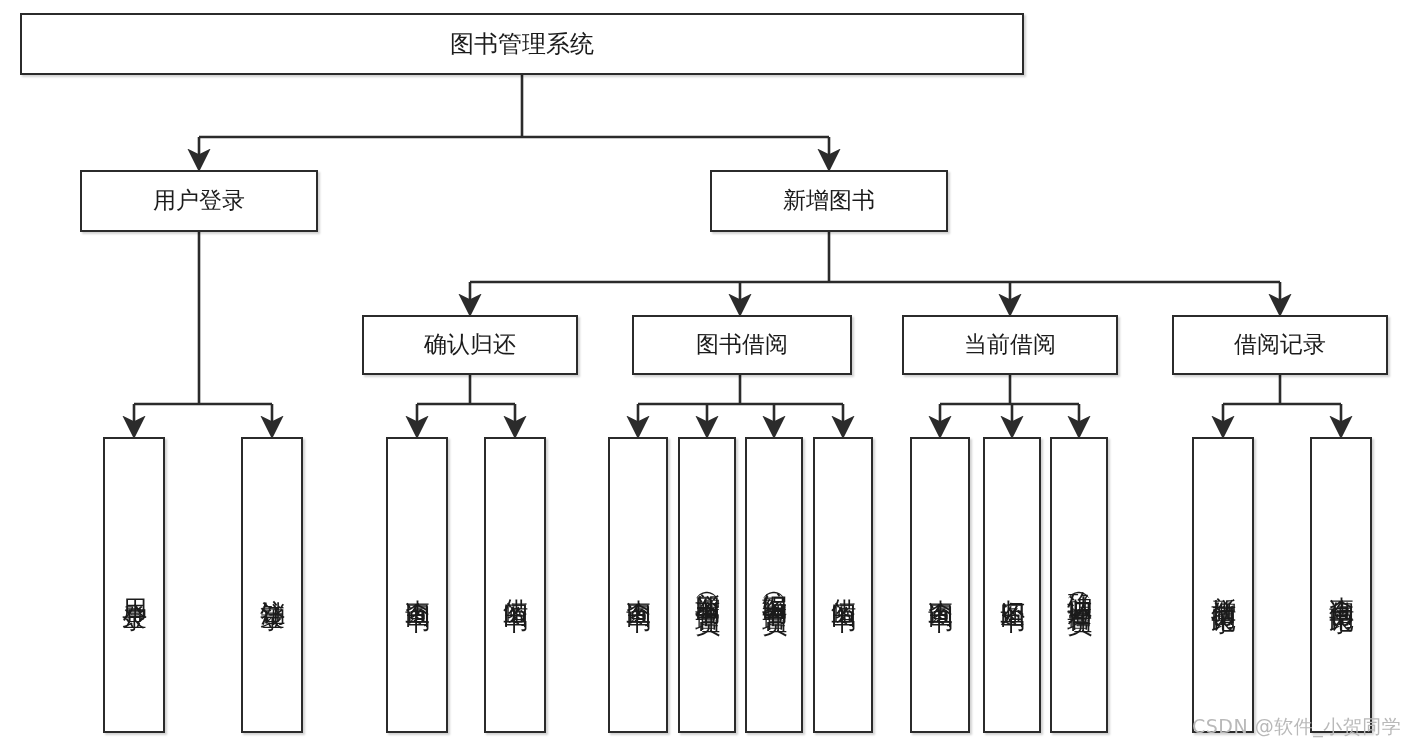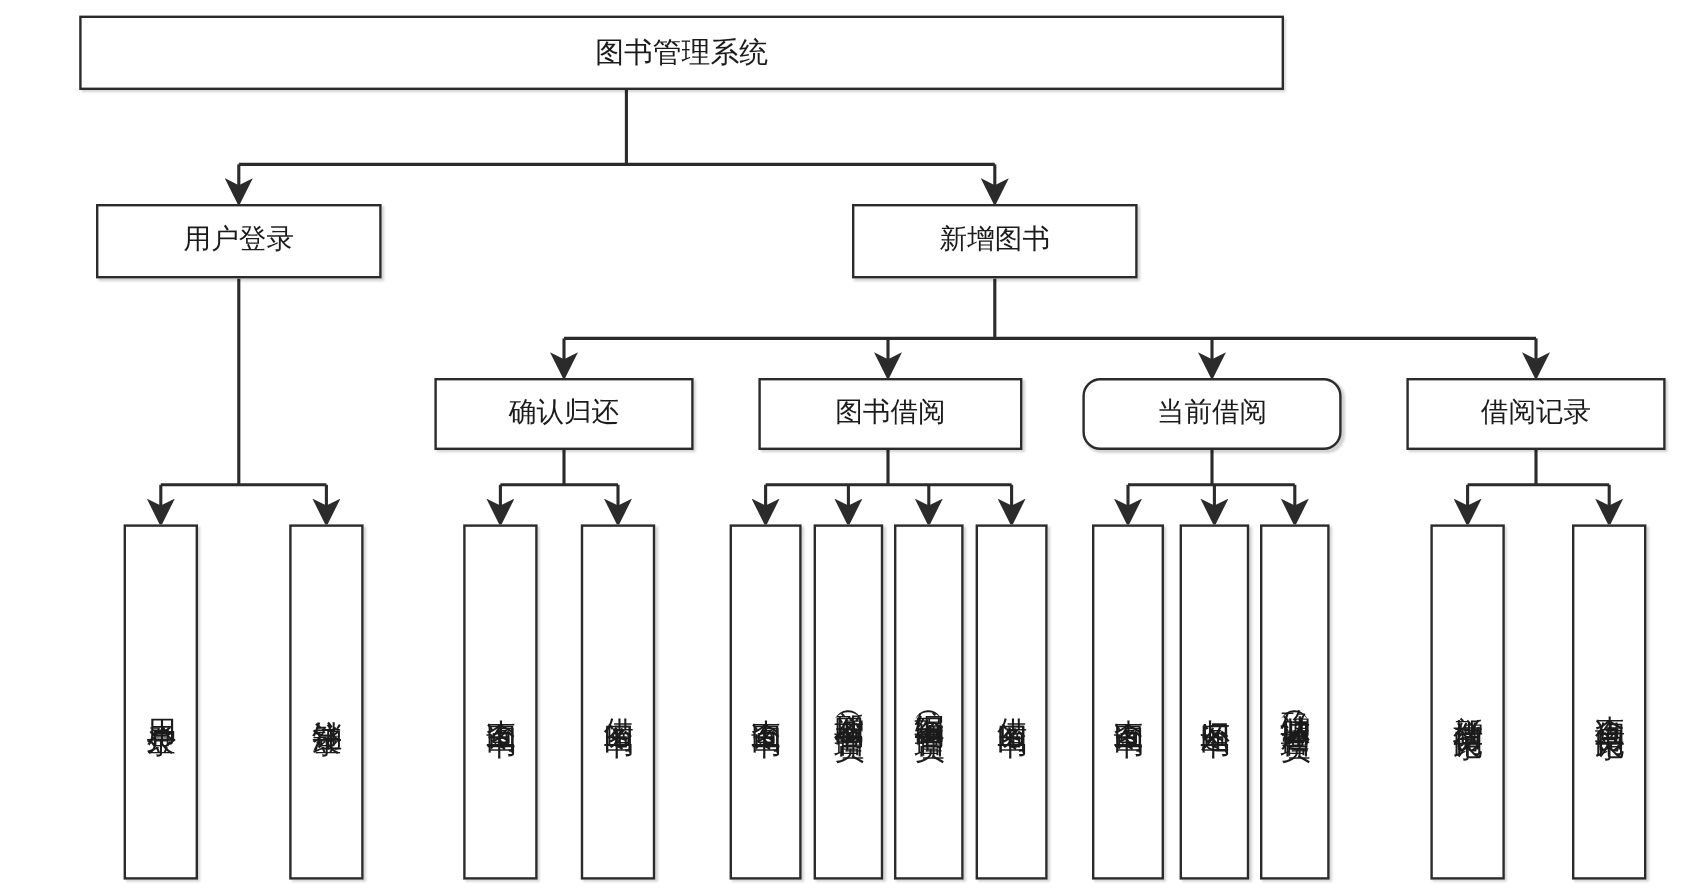--- a/index.html
+++ b/index.html
@@ -105,36 +105,36 @@
         <path d="M 940 404 L 940 435" stroke="#2b2b2b" stroke-width="2.6" fill="none" marker-end="url(#arrow)"></path>
         <path d="M 1012 404 L 1012 435" stroke="#2b2b2b" stroke-width="2.6" fill="none" marker-end="url(#arrow)"></path>
         <path d="M 1079 404 L 1079 435" stroke="#2b2b2b" stroke-width="2.6" fill="none" marker-end="url(#arrow)"></path>
         <path d="M 1280 375 L 1280 404 M 1223 404 L 1341 404" stroke="#2b2b2b" stroke-width="2.6" fill="none"></path>
         <path d="M 1223 404 L 1223 435" stroke="#2b2b2b" stroke-width="2.6" fill="none" marker-end="url(#arrow)"></path>
         <path d="M 1341 404 L 1341 435" stroke="#2b2b2b" stroke-width="2.6" fill="none" marker-end="url(#arrow)"></path>
       </g>
   </svg>
 
   <div id="nodes-layer">
-      <div class="node horiz root" style="left: 20px; top: 13px; width: 1004px; height: 62px; margin-left: 46px;">
+      <div class="node horiz root" style="left: 20px; top: 13px; width: 1004px; height: 62px;">
         <span class="label">图书管理系统</span>
       </div>
       <div class="node horiz" style="left: 80px; top: 170px; width: 238px; height: 62px;">
         <span class="label">用户登录</span>
       </div>
       <div class="node horiz" style="left: 710px; top: 170px; width: 238px; height: 62px;">
         <span class="label">新增图书</span>
       </div>
       <div class="node horiz" style="left: 362px; top: 315px; width: 216px; height: 60px;">
         <span class="label">确认归还</span>
       </div>
       <div class="node horiz" style="left: 632px; top: 315px; width: 220px; height: 60px;">
         <span class="label">图书借阅</span>
       </div>
-      <div class="node horiz" style="left: 902px; top: 315px; width: 216px; height: 60px; border-radius: 15px;">
+      <div class="node horiz" style="left: 902px; top: 315px; width: 216px; height: 60px;">
         <span class="label">当前借阅</span>
       </div>
       <div class="node horiz" style="left: 1172px; top: 315px; width: 216px; height: 60px; align-items: center;">
         <span class="label">借阅记录</span>
       </div>
       <div class="node vert" style="left: 103px; top: 437px; width: 62px; height: 296px;">
         <span class="label">用户登录</span>
       </div>
       <div class="node vert" style="left: 241px; top: 437px; width: 62px; height: 296px;">
         <span class="label">注销登录</span>
@@ -167,13 +167,14 @@
         <span class="label">确认归还（管理员）</span>
       </div>
       <div class="node vert" style="left: 1192px; top: 437px; width: 62px; height: 296px;">
         <span class="label">新增借阅记录</span>
       </div>
       <div class="node vert" style="left: 1310px; top: 437px; width: 62px; height: 296px;">
         <span class="label">查询借阅记录</span>
       </div>
     </div>
 
+  <div class="watermark" style="left: 1192px; top: 714px;">CSDN @软件_小贺同学</div>
 </div>
 
 </body></html>

